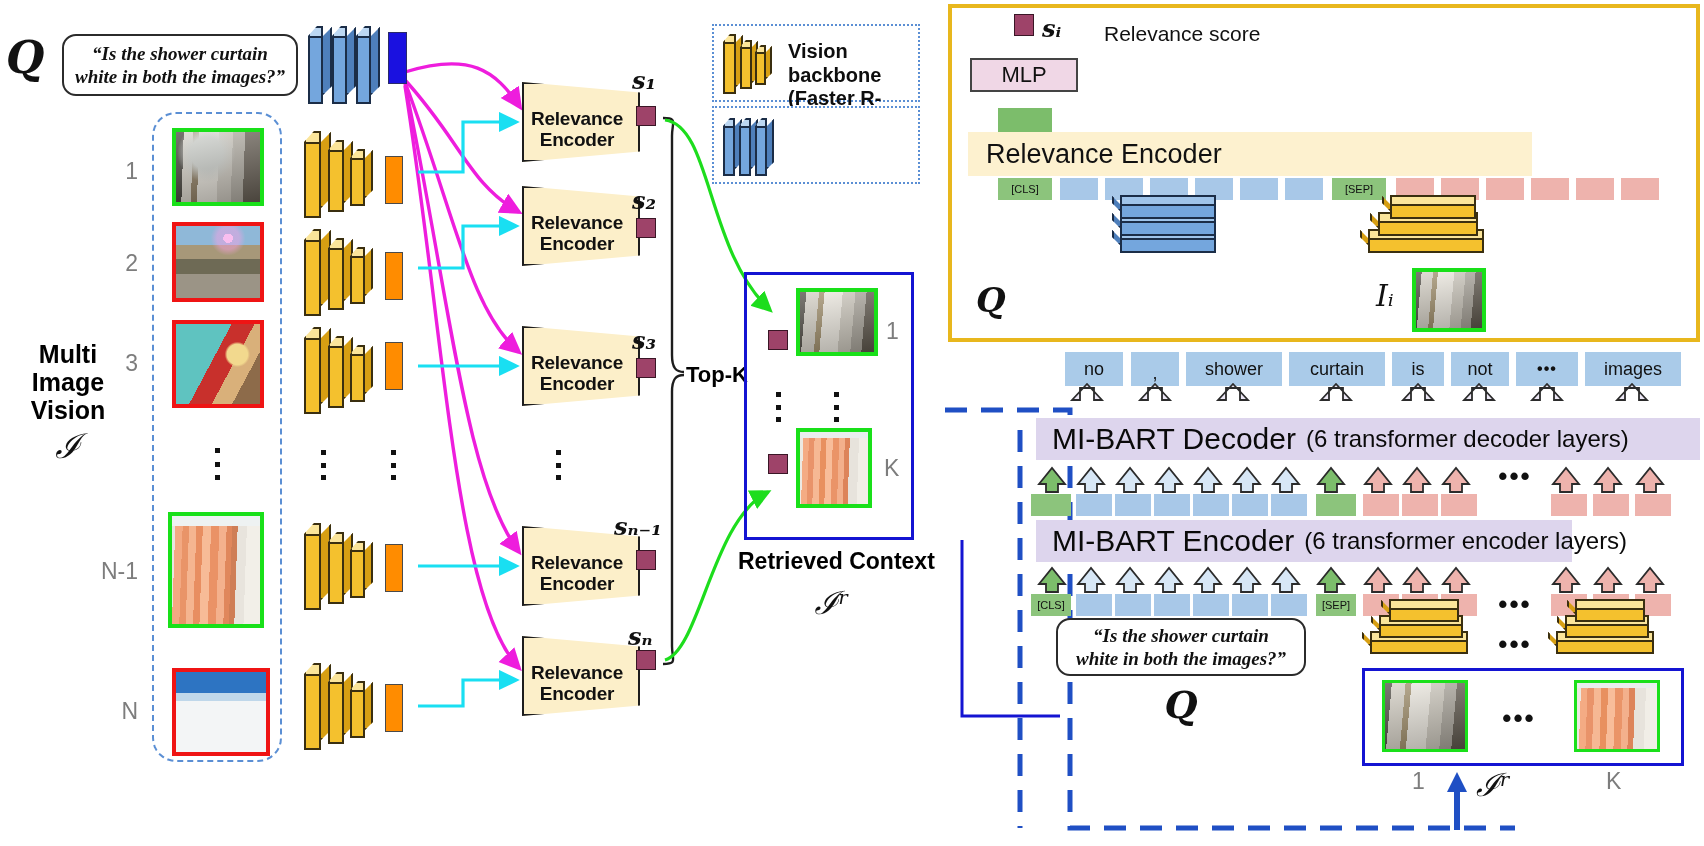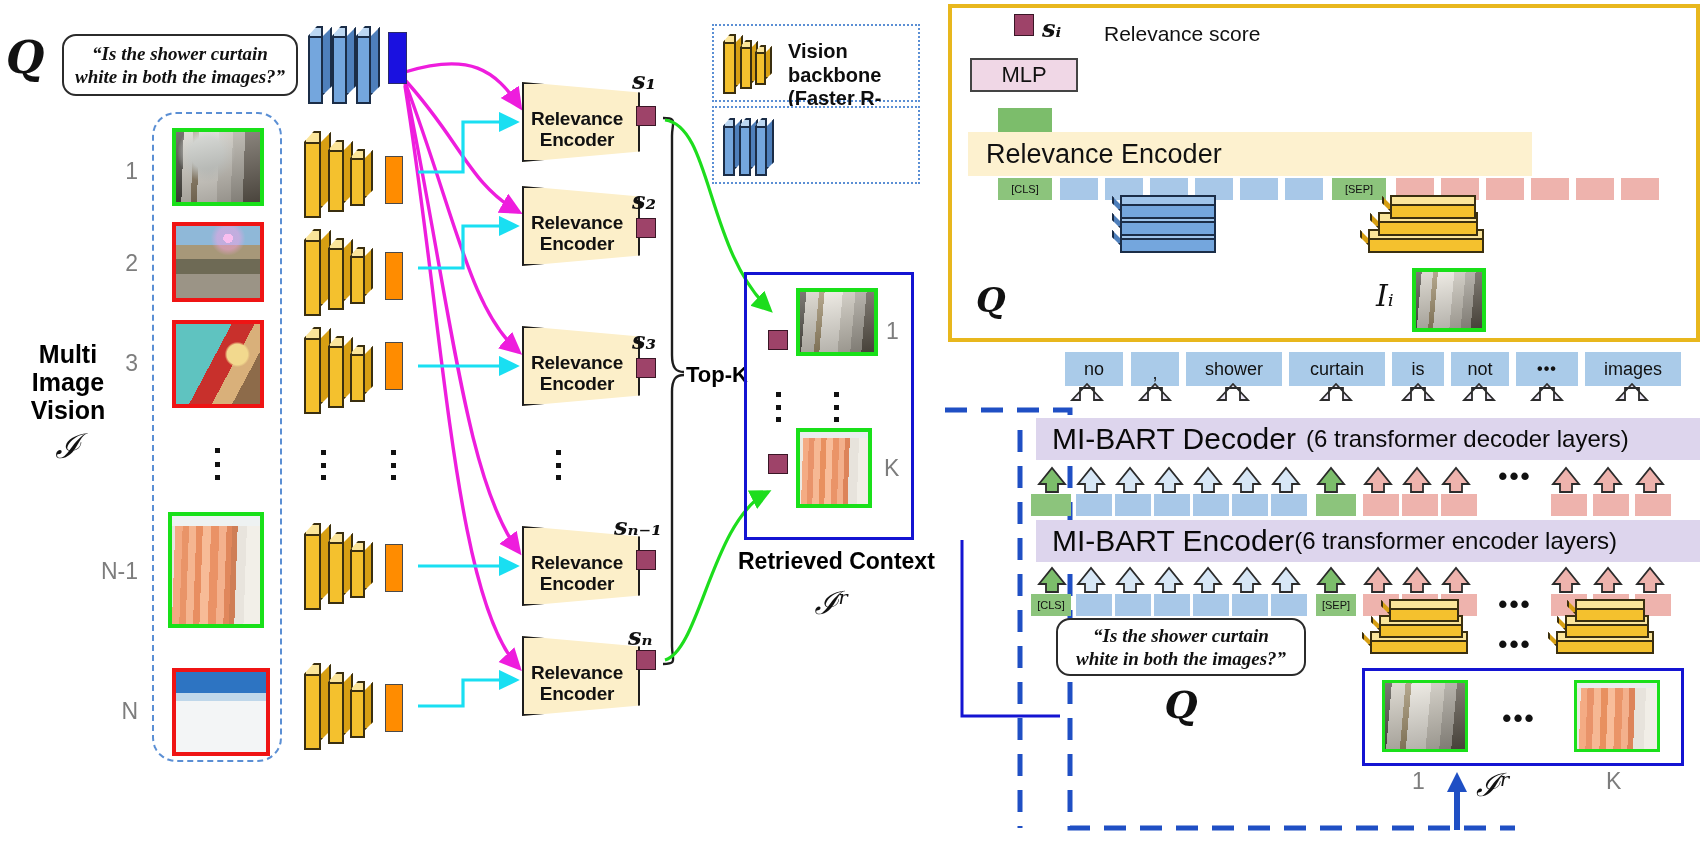--- a/index.html
+++ b/index.html
@@ -781,23 +781,23 @@
   <div class="tok blue" style="left:1232px; top:494px; width:36px; height:22px;"></div>
   <div class="tok blue" style="left:1271px; top:494px; width:36px; height:22px;"></div>
   <div class="tok green" style="left:1316px; top:494px; width:40px; height:22px;"></div>
   <div class="tok pink" style="left:1363px; top:494px; width:36px; height:22px;"></div>
   <div class="tok pink" style="left:1402px; top:494px; width:36px; height:22px;"></div>
   <div class="tok pink" style="left:1441px; top:494px; width:36px; height:22px;"></div>
   <div class="tok pink" style="left:1551px; top:494px; width:36px; height:22px;"></div>
   <div class="tok pink" style="left:1593px; top:494px; width:36px; height:22px;"></div>
   <div class="tok pink" style="left:1635px; top:494px; width:36px; height:22px;"></div>
 
-  <div class="mibart" style="left:1036px; top:520px; width:664px; height:42px;">
+  <div class="mibart" style="left:1036px; top:520px; width:536px; height:42px;">
     <span>MI-BART Encoder</span>
-    <span class="sm" style="">(6 transformer encoder layers)</span>
+    <span class="sm" style="margin-left:10px;">(6 transformer encoder layers)</span>
   </div>
 
   <svg class="ovl" viewBox="0 0 1704 846">
     <g stroke="#2b2b2b" stroke-width="1.8">
       <path d="M1048,592 l0,-8 l-7,0 l13,-16 l13,16 l-7,0 l0,8 z" fill="#7cbd6b" transform="translate(-2,0)"></path>
       <path d="M1085,592 l0,-8 l-7,0 l13,-16 l13,16 l-7,0 l0,8 z" fill="#d7e7f6"></path>
       <path d="M1124,592 l0,-8 l-7,0 l13,-16 l13,16 l-7,0 l0,8 z" fill="#d7e7f6"></path>
       <path d="M1163,592 l0,-8 l-7,0 l13,-16 l13,16 l-7,0 l0,8 z" fill="#d7e7f6"></path>
       <path d="M1202,592 l0,-8 l-7,0 l13,-16 l13,16 l-7,0 l0,8 z" fill="#d7e7f6"></path>
       <path d="M1241,592 l0,-8 l-7,0 l13,-16 l13,16 l-7,0 l0,8 z" fill="#d7e7f6"></path>

